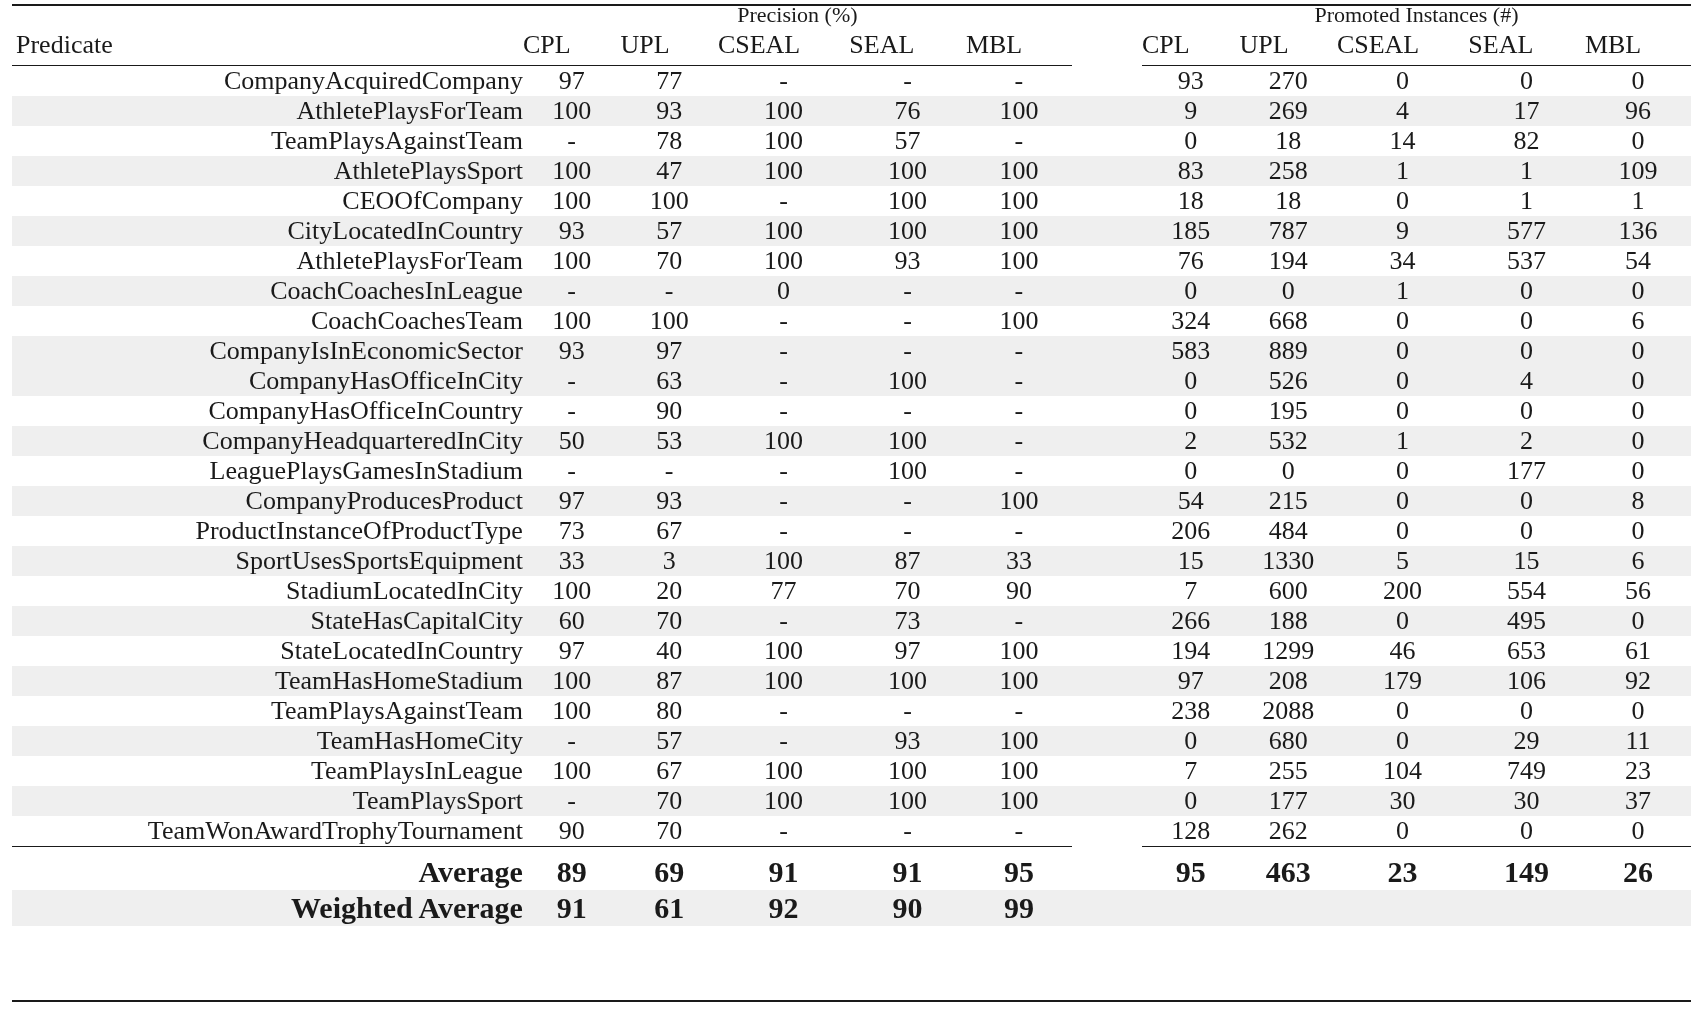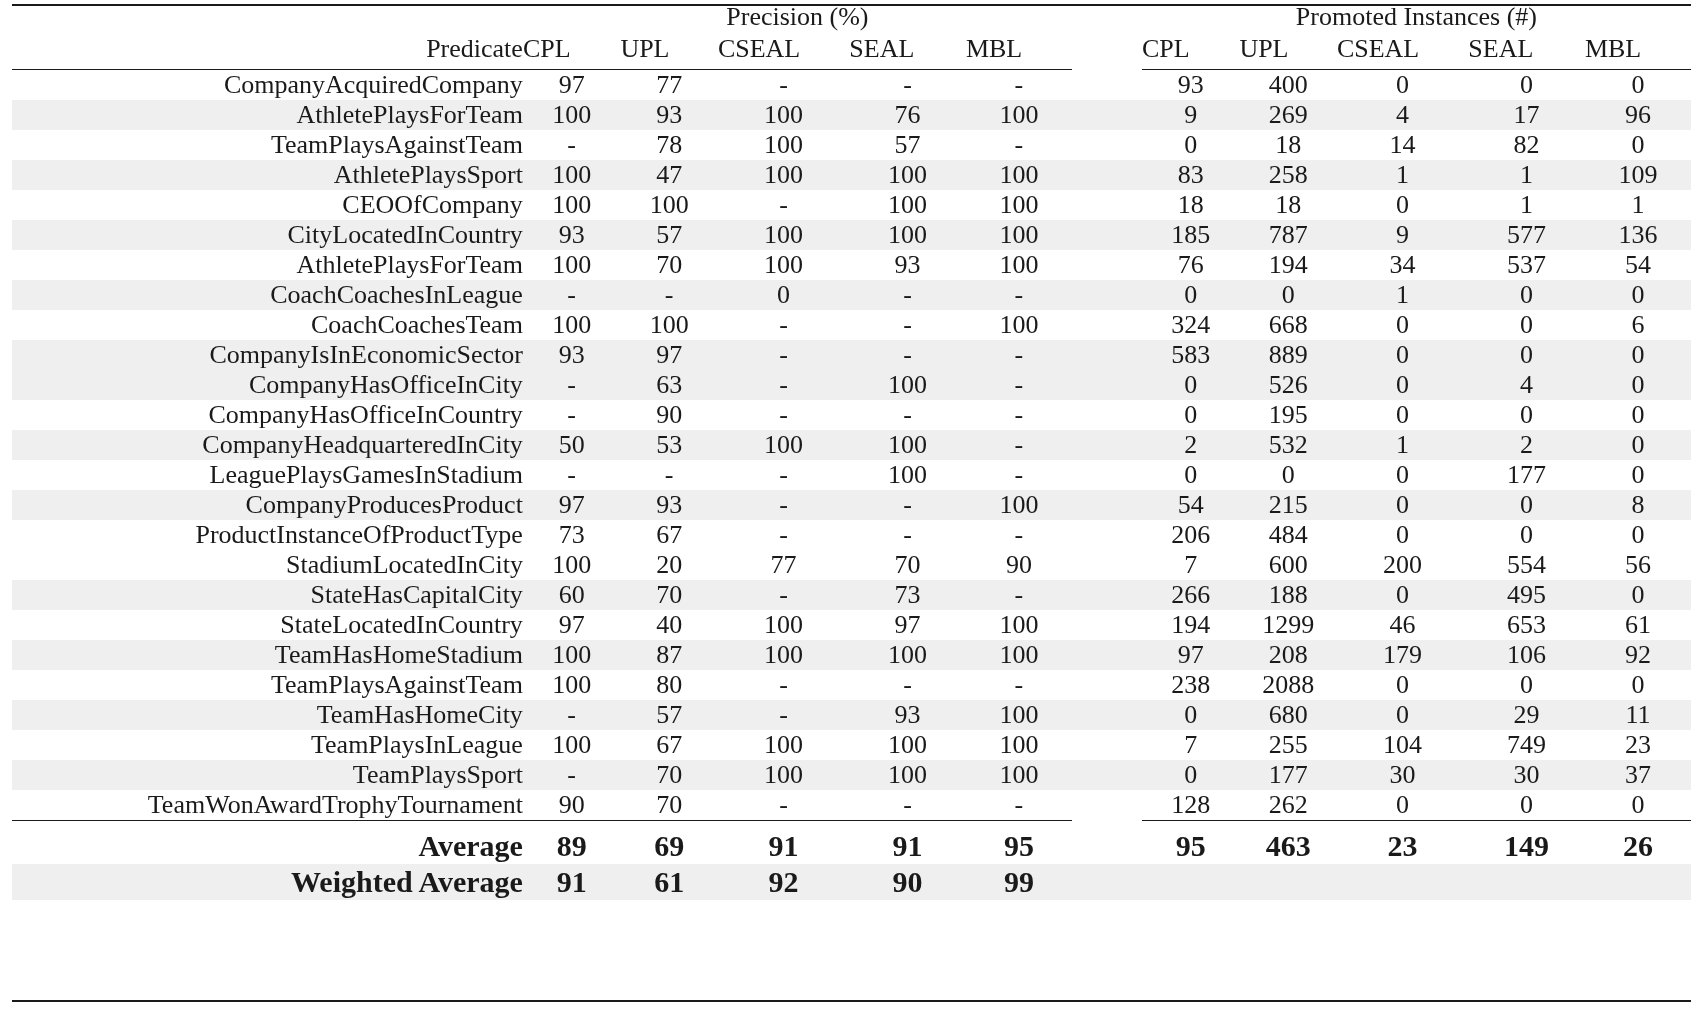--- a/index.html
+++ b/index.html
@@ -41,33 +41,33 @@
   col.c-i2     { width: 92px; }
   col.c-i3     { width: 124px; }
   col.c-i4     { width: 110px; }
   col.c-i5     { width: 100px; }
 
   
   .grp-head th {
     font-weight: normal;
     padding: 4px 0 6px 0;
     text-align: center;
-    font-size: 26px;
+    font-size: 22px;
     vertical-align: bottom;
   }
   .sub-head th {
     font-weight: normal;
     padding: 0 0 7px 0;
     font-size: 26px;
     text-align: left;
     vertical-align: bottom;
     white-space: nowrap;
   }
   .sub-head th.pred-label {
-    text-align: right;
+    text-align: left;
     padding-left: 4px;
     margin-left: 40px;
   }
   
   .sub-head th.ruleseg {
     border-bottom: 1.6px solid #1a1a1a;
   }
   .sub-head th.norule {
     border-bottom: none;
   }
@@ -182,21 +182,21 @@
         <tr>
           <td class="pred">CompanyAcquiredCompany</td>
           <td class="gapcell"></td>
           <td class="num">97</td>
           <td class="num">77</td>
           <td class="num">-</td>
           <td class="num">-</td>
           <td class="num">-</td>
           <td class="gapcell"></td>
           <td class="num">93</td>
-          <td class="num">400</td>
+          <td class="num">270</td>
           <td class="num">0</td>
           <td class="num">0</td>
           <td class="num">0</td>
         </tr>
         <tr class="alt">
           <td class="pred">AthletePlaysForTeam</td>
           <td class="gapcell"></td>
           <td class="num">100</td>
           <td class="num">93</td>
           <td class="num">100</td>
@@ -412,20 +412,35 @@
           <td class="num">-</td>
           <td class="num">-</td>
           <td class="num">-</td>
           <td class="gapcell"></td>
           <td class="num">206</td>
           <td class="num">484</td>
           <td class="num">0</td>
           <td class="num">0</td>
           <td class="num">0</td>
         </tr>
+        <tr class="alt">
+          <td class="pred">SportUsesSportsEquipment</td>
+          <td class="gapcell"></td>
+          <td class="num">33</td>
+          <td class="num">3</td>
+          <td class="num">100</td>
+          <td class="num">87</td>
+          <td class="num">33</td>
+          <td class="gapcell"></td>
+          <td class="num">15</td>
+          <td class="num">1330</td>
+          <td class="num">5</td>
+          <td class="num">15</td>
+          <td class="num">6</td>
+        </tr>
         <tr>
           <td class="pred">StadiumLocatedInCity</td>
           <td class="gapcell"></td>
           <td class="num">100</td>
           <td class="num">20</td>
           <td class="num">77</td>
           <td class="num">70</td>
           <td class="num">90</td>
           <td class="gapcell"></td>
           <td class="num">7</td>

